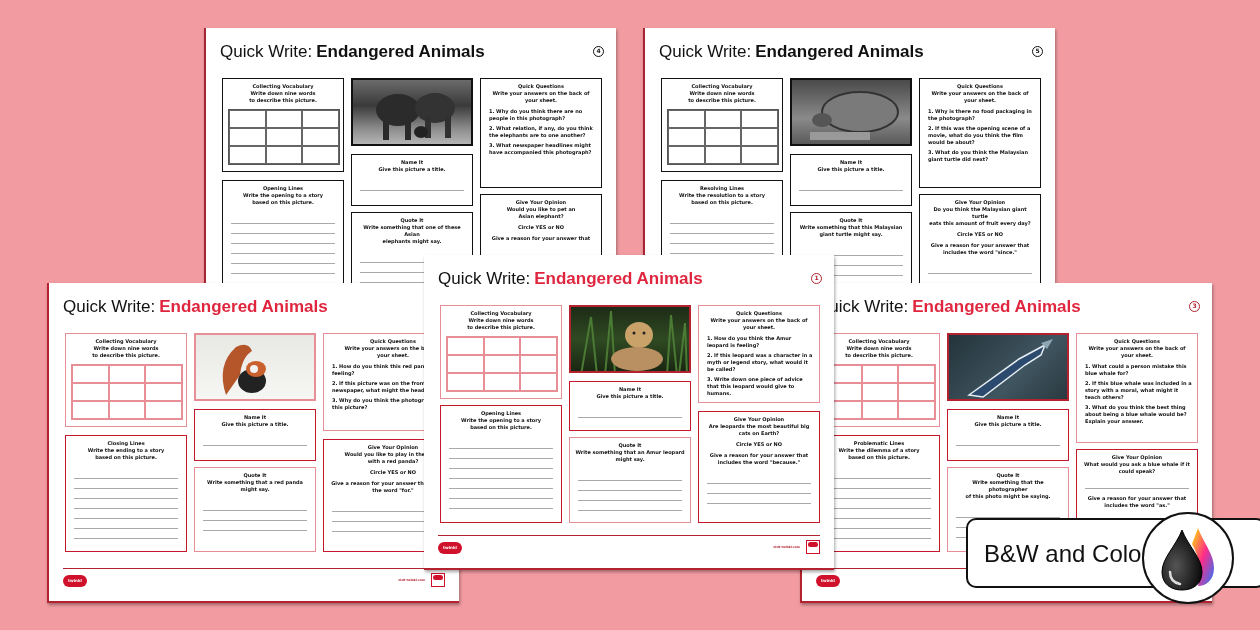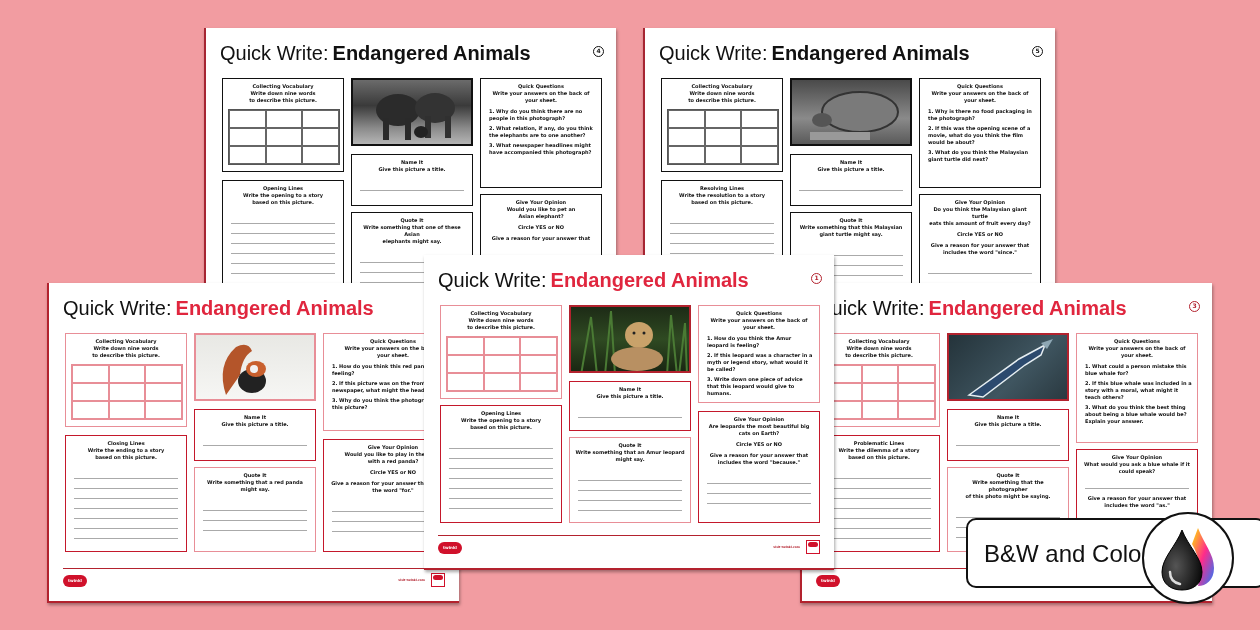--- a/index.html
+++ b/index.html
@@ -16,21 +16,21 @@
     background: #fff;
     border-left: 2px solid #b3222e;
     border-bottom: 2px solid #b3222e;
     box-shadow: 1px 2px 3px rgba(0,0,0,0.35);
     overflow: hidden;
   }
   .sheet.bw { border-left-color: #a62532; border-bottom-color: #a62532; }
   .sheet-title {
     position: absolute; left: 14px; top: 14px;
     font-family: "Liberation Sans", sans-serif;
-    font-size: 20px; color: #111;
+    font-size: 17px; color: #111;
     white-space: nowrap;
   }
   .sheet-title .hl { font-weight: bold; color: #e0263e; margin-left: 4px; }
   .sheet.bw .sheet-title .hl { color: #111; }
   .page-num {
     position: absolute; right: 12px; top: 18px;
     width: 11px; height: 11px; border-radius: 50%;
     border: 1.5px solid #111;
     font-size: 6px; font-weight: bold; line-height: 8px; text-align: center;
     color: #111;

